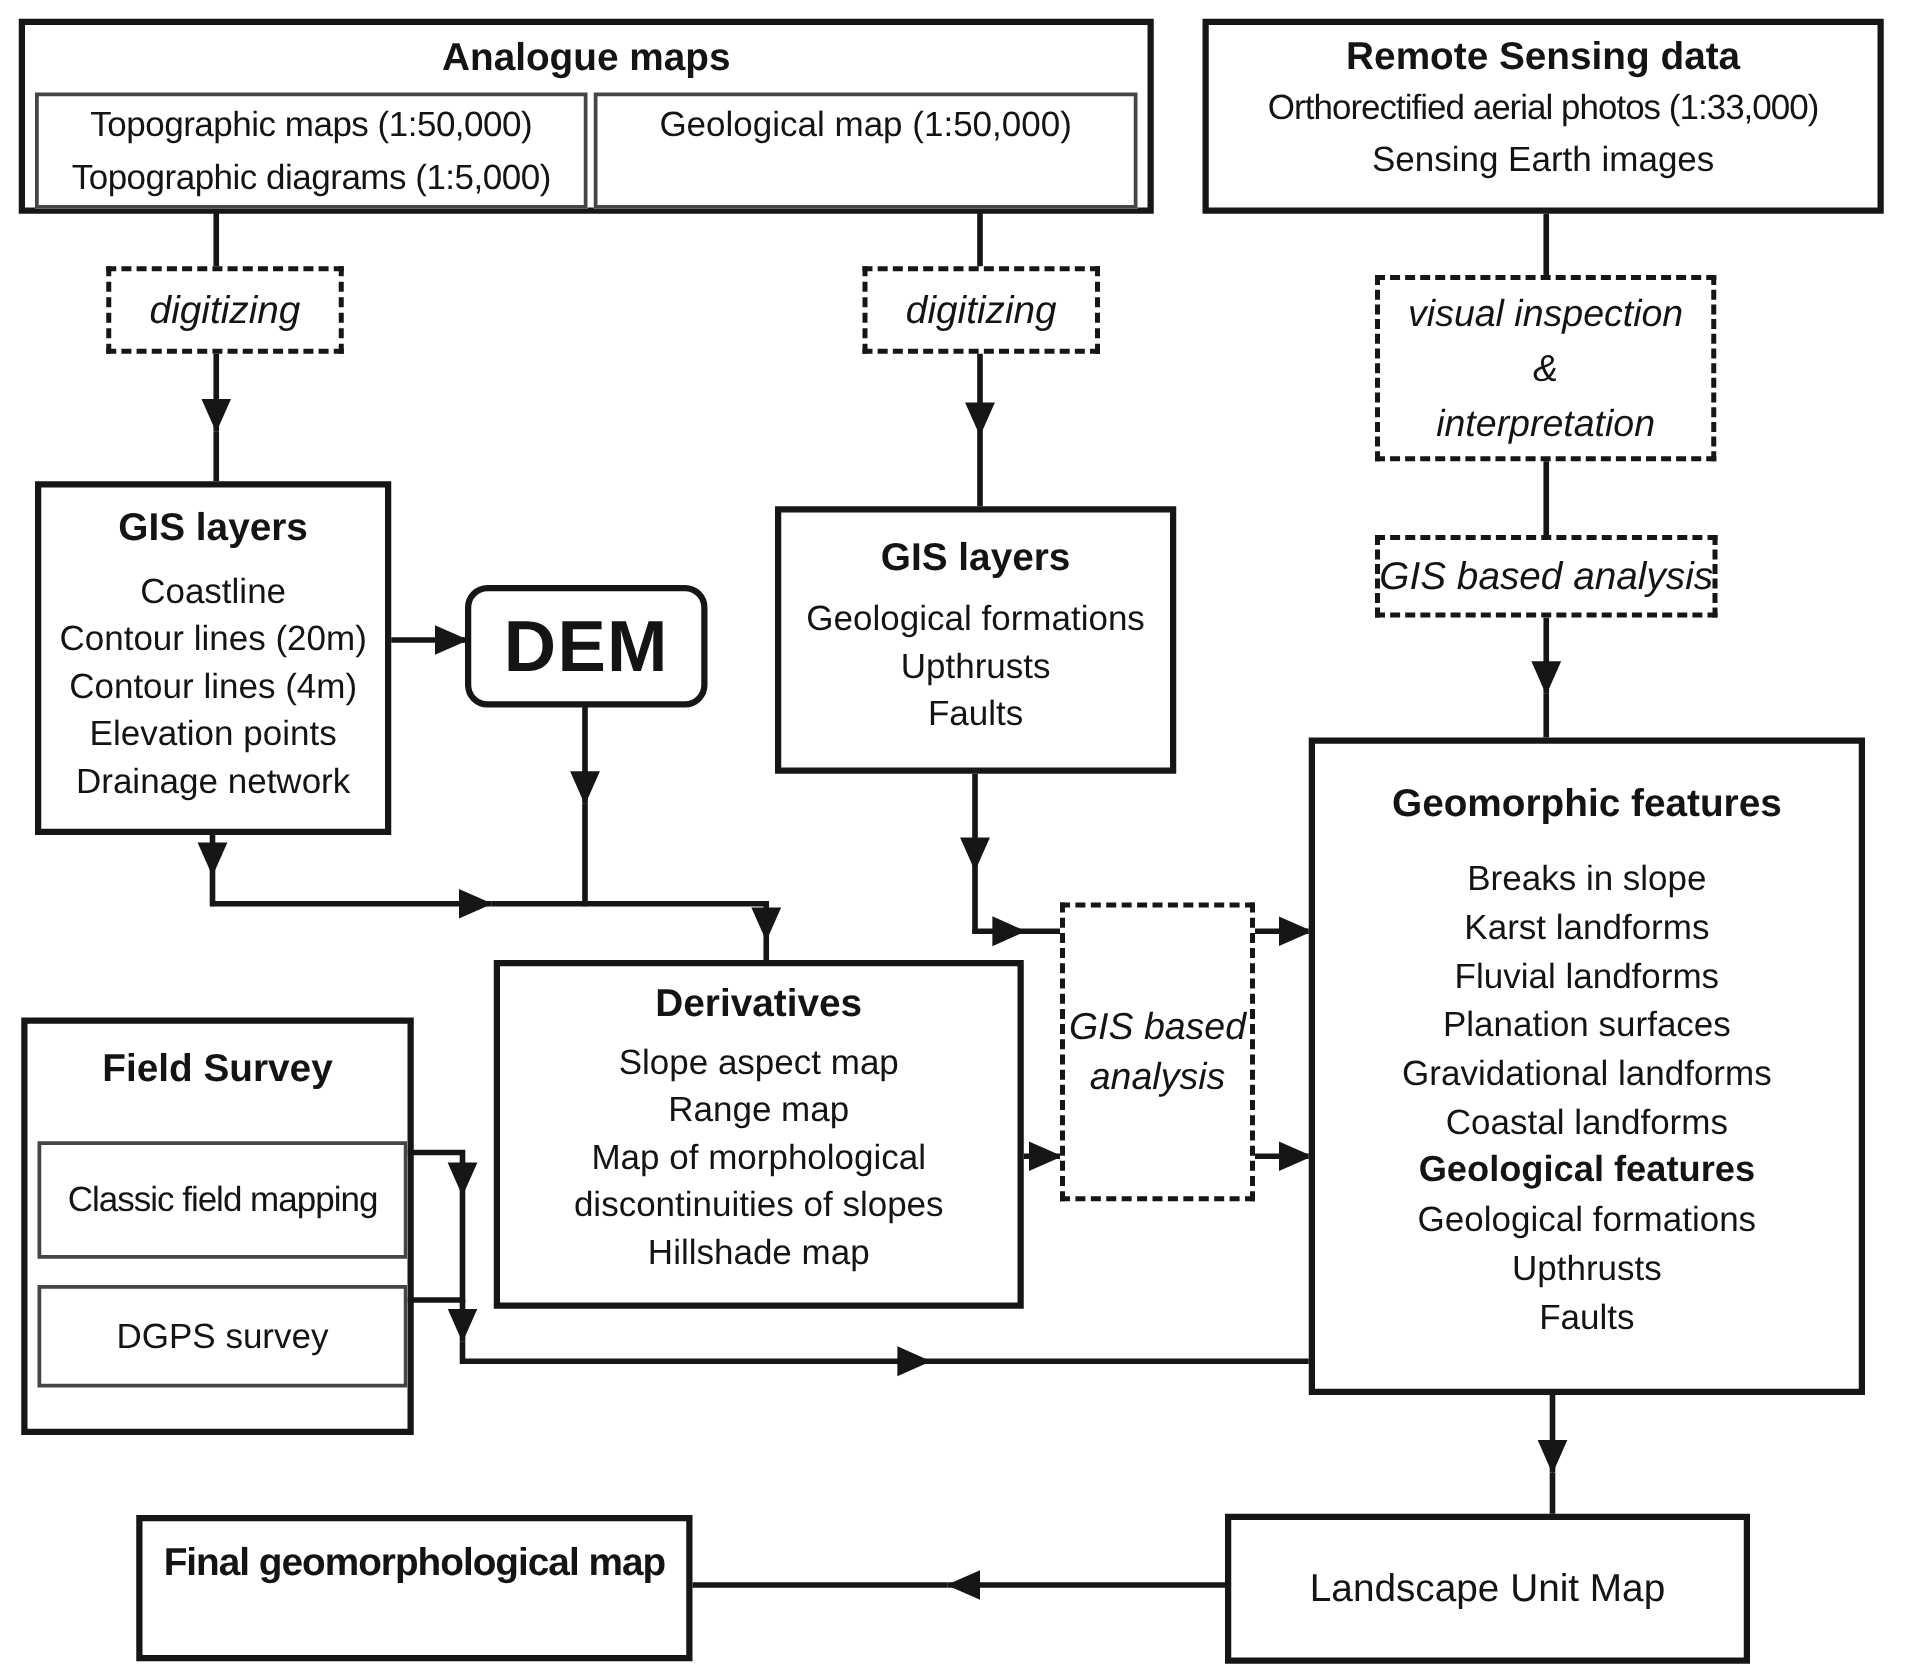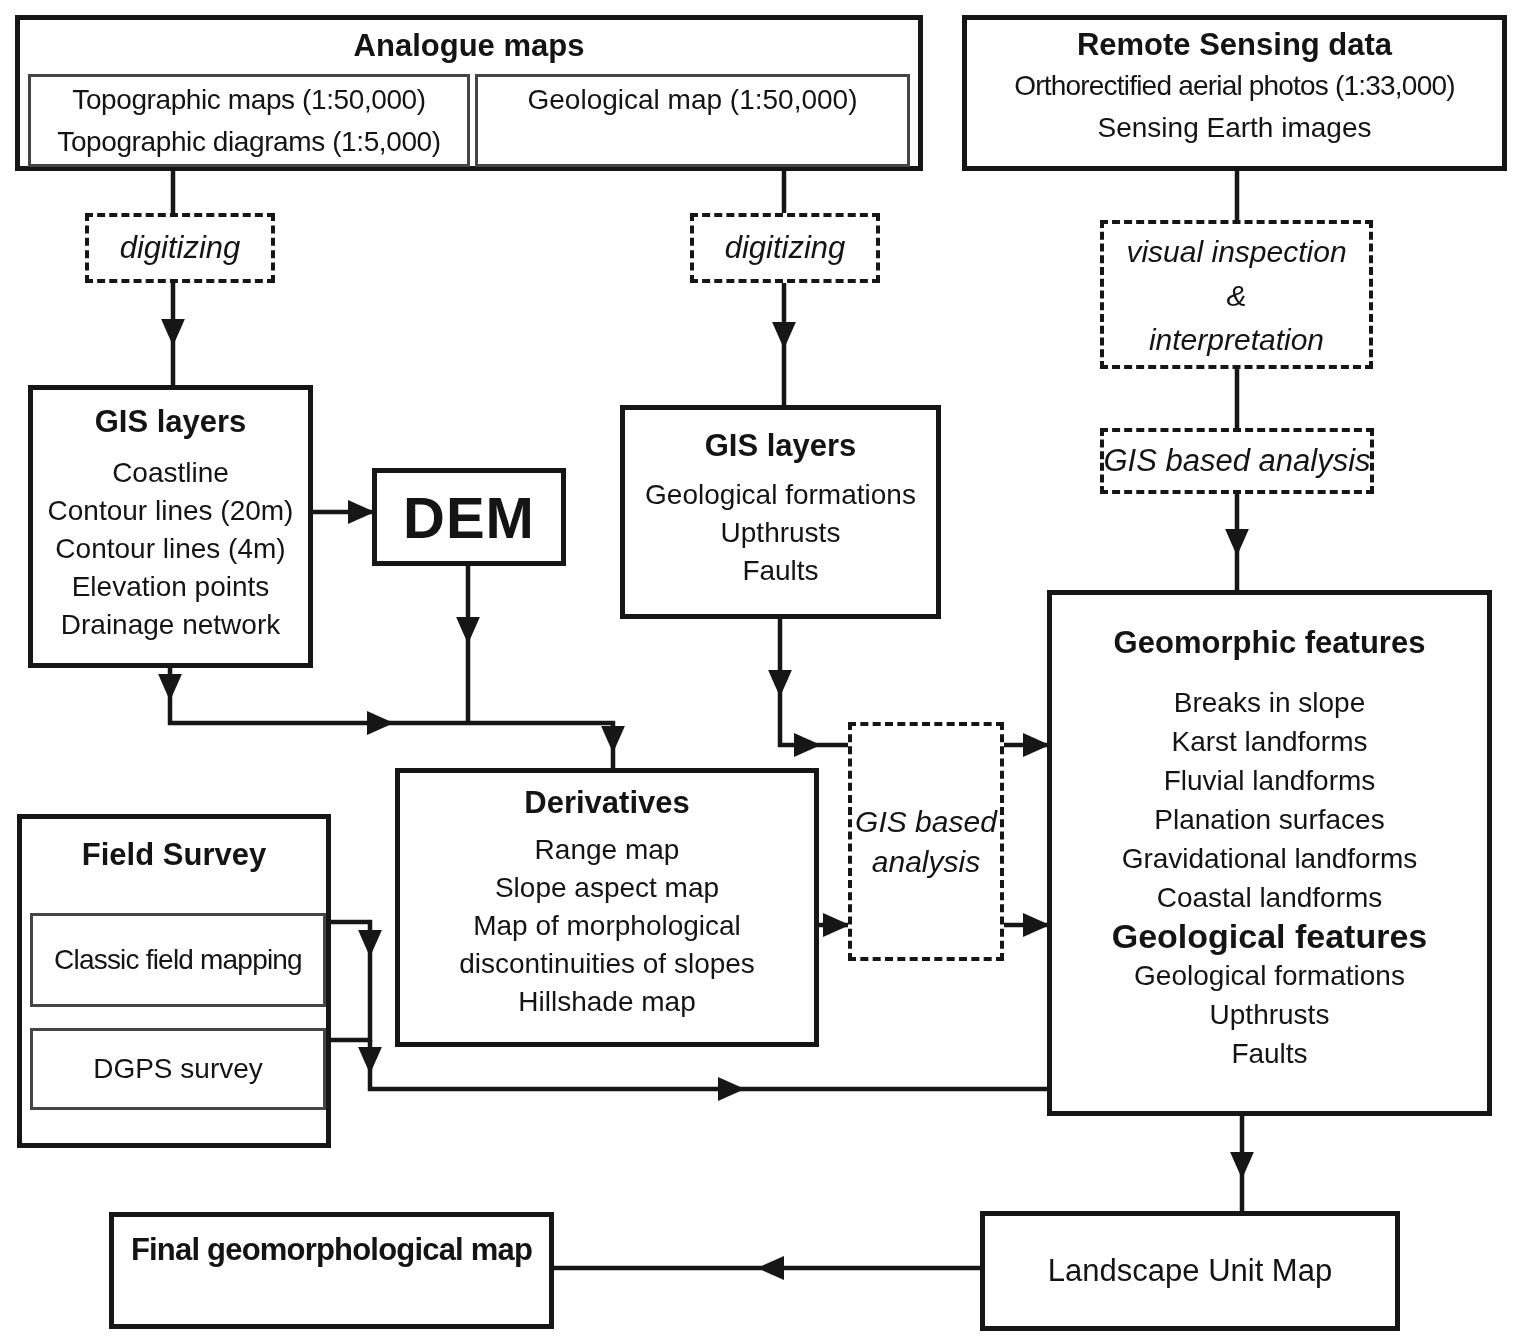--- a/index.html
+++ b/index.html
@@ -21,21 +21,21 @@
   }
   .title{font-weight:bold;font-size:31px;line-height:40px;display:block;}
   .bl{font-size:28px;line-height:38px;display:block;white-space:nowrap;}
   .bl2{font-size:28px;line-height:42px;display:block;white-space:nowrap;}
   .wrapline{font-size:28px;line-height:38px;display:block;}
   .italic{font-style:italic;}
   .tight{letter-spacing:-0.8px;}
   .tight2{letter-spacing:-0.4px;}
   .centerflex{display:flex;align-items:center;justify-content:center;}
   .dem-text{font-weight:bold;font-size:58px;letter-spacing:1px;}
-  .subtitle{font-weight:bold;font-size:34px;line-height:40px;display:block;}
+  .subtitle{font-weight:bold;font-size:29px;line-height:40px;display:block;}
 </style>
 </head>
 <body>
 
 <div class="canvas">
 
   <svg class="lines" width="1524" height="1337" viewBox="0 0 1524 1337">
     <defs>
       <marker id="ah" viewBox="0 0 6 6" markerWidth="6" markerHeight="6" refX="5.8" refY="3" orient="auto" markerUnits="strokeWidth">
         <path d="M0,0.35 L6,3 L0,5.65 Z" fill="#161616"></path>
@@ -155,38 +155,38 @@
     <span class="title">GIS layers</span>
     <div style="margin-top:12px;">
       <span class="bl">Coastline</span>
       <span class="bl">Contour lines (20m)</span>
       <span class="bl">Contour lines (4m)</span>
       <span class="bl">Elevation points</span>
       <span class="bl">Drainage network</span>
     </div>
   </div>
 
-  <div class="box centerflex" style="left:372px;top:468px;width:194px;height:98px;">
+  <div class="box centerflex" style="left:372px;top:468px;width:194px;height:98px;border-radius:18px;">
     <span class="dem-text">DEM</span>
   </div>
 
   <div class="box" style="left:620px;top:405px;width:321px;height:214px;padding-top:16px;">
     <span class="title">GIS layers</span>
     <div style="margin-top:10px;">
       <span class="bl">Geological formations</span>
       <span class="bl">Upthrusts</span>
       <span class="bl">Faults</span>
     </div>
   </div>
 
   <div class="box" style="left:395px;top:768px;width:424px;height:279px;padding:10px 8px 0 8px;">
     <span class="title">Derivatives</span>
     <div style="margin-top:8px;">
+      <span class="bl">Slope aspect map</span>
       <span class="bl">Range map</span>
-      <span class="bl">Slope aspect map</span>
       <span class="wrapline">Map of morphological discontinuities of slopes</span>
       <span class="bl">Hillshade map</span>
     </div>
   </div>
 
   <div class="box dashed centerflex" style="left:848px;top:722px;width:156px;height:239px;">
     <span class="italic" style="font-size:30px;line-height:40px;display:block;">GIS based analysis</span>
   </div>
 
   <div class="box" style="left:1047px;top:590px;width:445px;height:526px;padding-top:28px;">

